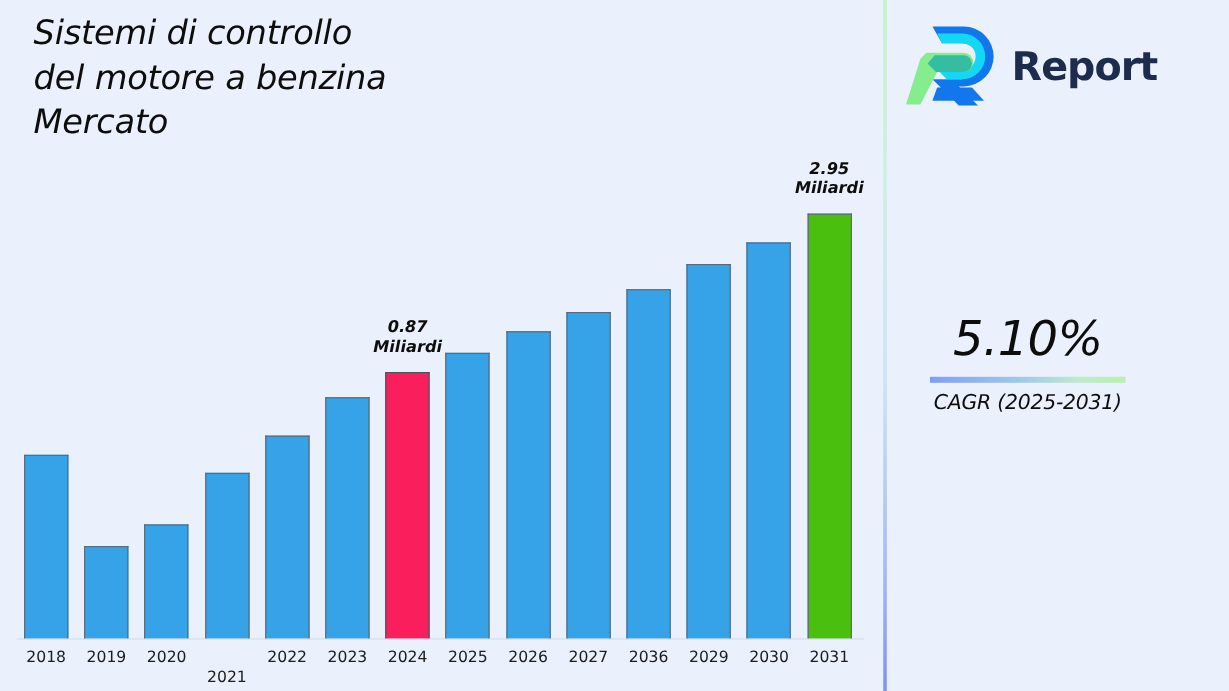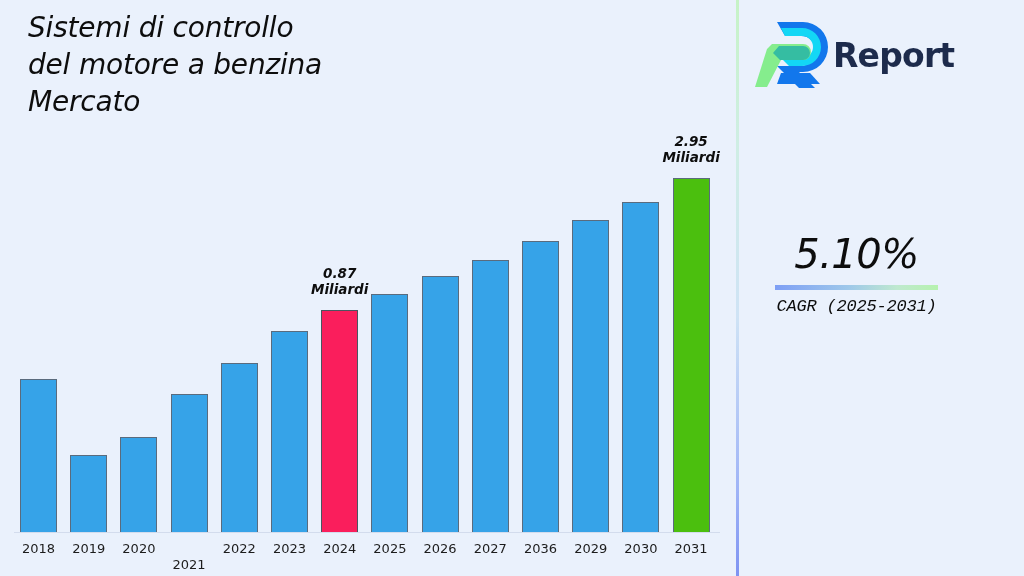--- a/index.html
+++ b/index.html
@@ -97,34 +97,35 @@
     left: 739px; top: 0;
     width: 285px; height: 576px;
   }
 
   #brand-block {
     position: absolute;
     left: 16px; top: 14px;
     width: 262px; height: 84px;
     display: flex;
     align-items: center;
+    gap: 10px;
   }
   #brand-mark { width: 78px; height: 74px; flex: 0 0 auto; }
   #brand-text {
     font-size: 33px;
     font-weight: 800;
     color: #1d2b4c;
     line-height: 1.06;
     letter-spacing: -0.8px;
   }
   #brand-text div { display: block; }
 
   #cagr-block {
     position: absolute;
-    left: 0; top: 232px;
+    left: 0; top: 261px;
     width: 235px;
     text-align: center;
   }
   #cagr-value {
     font-size: 40px;
     font-style: italic;
     font-weight: 400;
     color: #0d0d0d;
     line-height: 1.1;
     letter-spacing: -0.5px;
@@ -132,21 +133,20 @@
   #cagr-rule {
     margin: 9px auto 7px auto;
     width: 163px; height: 5px;
     background: linear-gradient(90deg, #7e9ff5 0%, #9ec8ea 45%, #bfe9cf 75%, #b6f2ae 100%);
   }
   #cagr-label {
     font-size: 17px;
     font-style: italic;
     color: #0d0d0d;
     letter-spacing: -0.2px;
-    font-family: Liberation Mono, monospace;
   }
 </style>
 </head>
 <body>
 
 <div id="root">
 
   <div id="left-panel">
 
     <div id="chart-title">Sistemi di controllo

